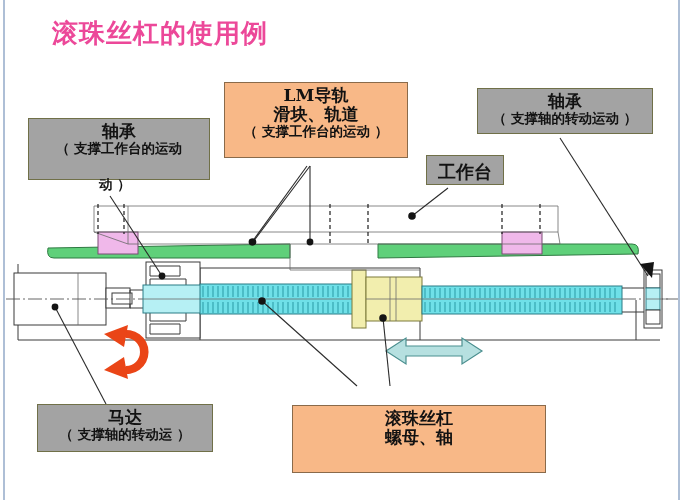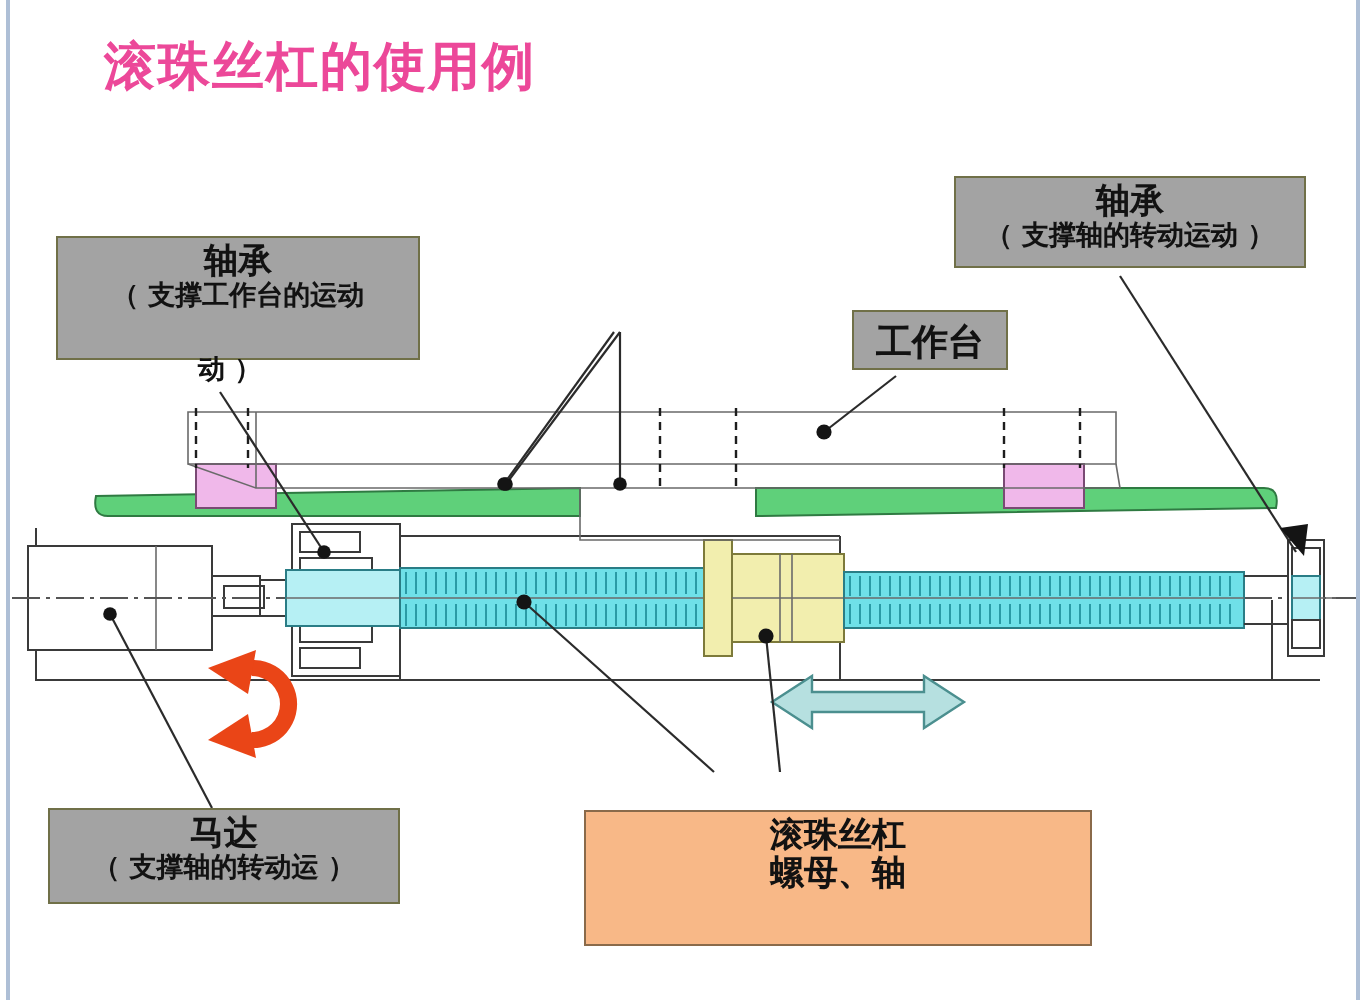--- a/index.html
+++ b/index.html
@@ -379,31 +379,36 @@
       <circle class="dot" cx="383" cy="318" r="3.8"></circle>
     </g>
   </svg>
 
   <div class="label-box green" style="left:28px; top:118px; width:182px; height:62px;">
     <span class="l1">轴承</span>
     <span class="l3">（ 支撑工作台的运动</span>
   </div>
   <div class="overflow-tail" style="left:99px; top:176px;">动 ）</div>
 
+  <div class="label-box orange" style="left:224px; top:82px; width:184px; height:76px;">
+    <span class="l1">LM导轨</span>
+    <span class="l2">滑块、轨道</span>
+    <span class="l3">（ 支撑工作台的运动 ）</span>
+  </div>
 
   <div class="label-box green small" style="left:426px; top:155px; width:78px; height:30px; padding-top:6px;">
     <span class="l1">工作台</span>
   </div>
 
   <div class="label-box green" style="left:477px; top:88px; width:176px; height:46px;">
     <span class="l1">轴承</span>
     <span class="l3">（ 支撑轴的转动运动 ）</span>
   </div>
 
-  <div class="label-box green" style="left:24px; top:404px; width:176px; height:48px;">
+  <div class="label-box green" style="left:37px; top:404px; width:176px; height:48px;">
     <span class="l1">马达</span>
     <span class="l3">（ 支撑轴的转动运 ）</span>
   </div>
 
   <div class="label-box orange" style="left:292px; top:389px; width:254px; height:68px;margin-top:16px;">
     <span class="l1">滚珠丝杠</span>
     <span class="l2">螺母、轴</span>
   </div>
 
 </div>

